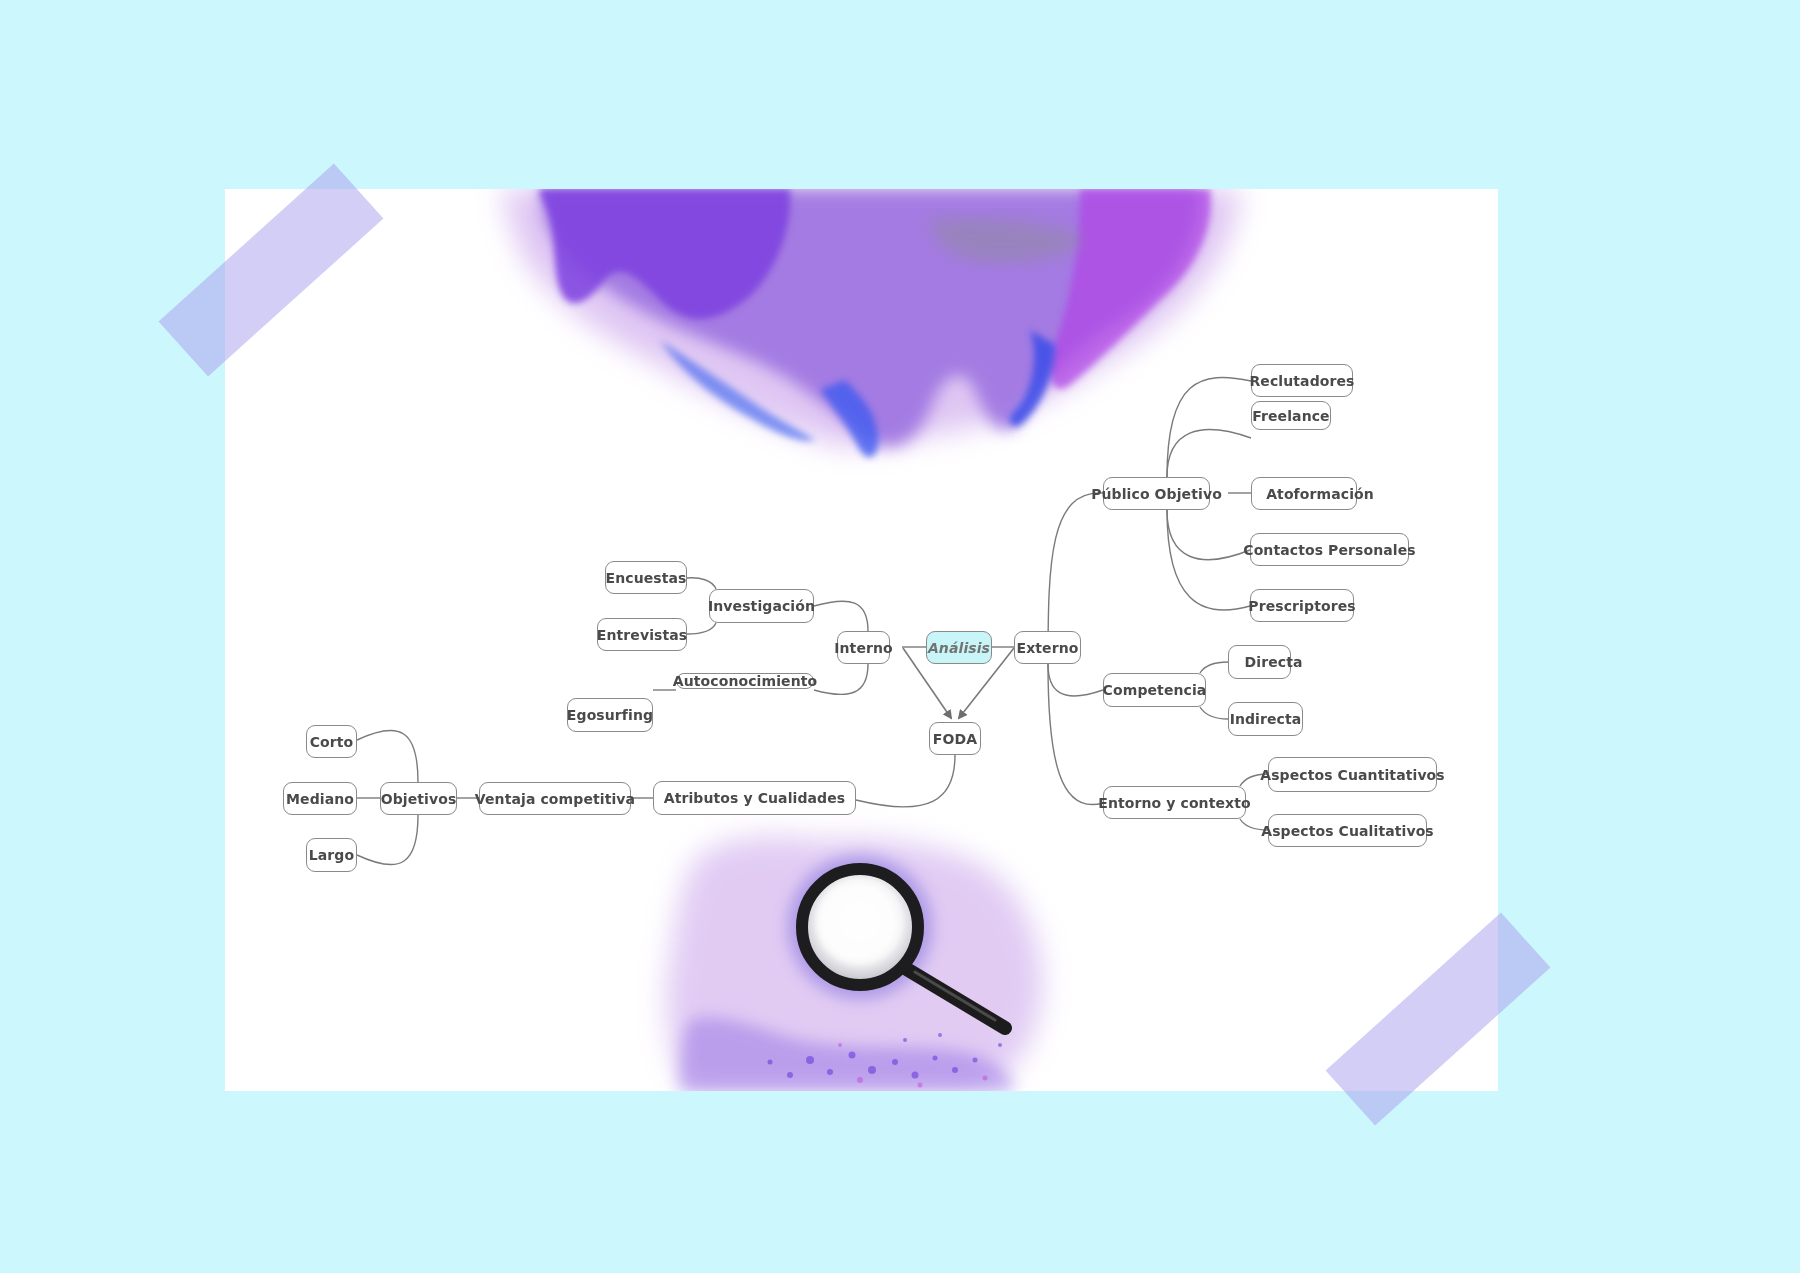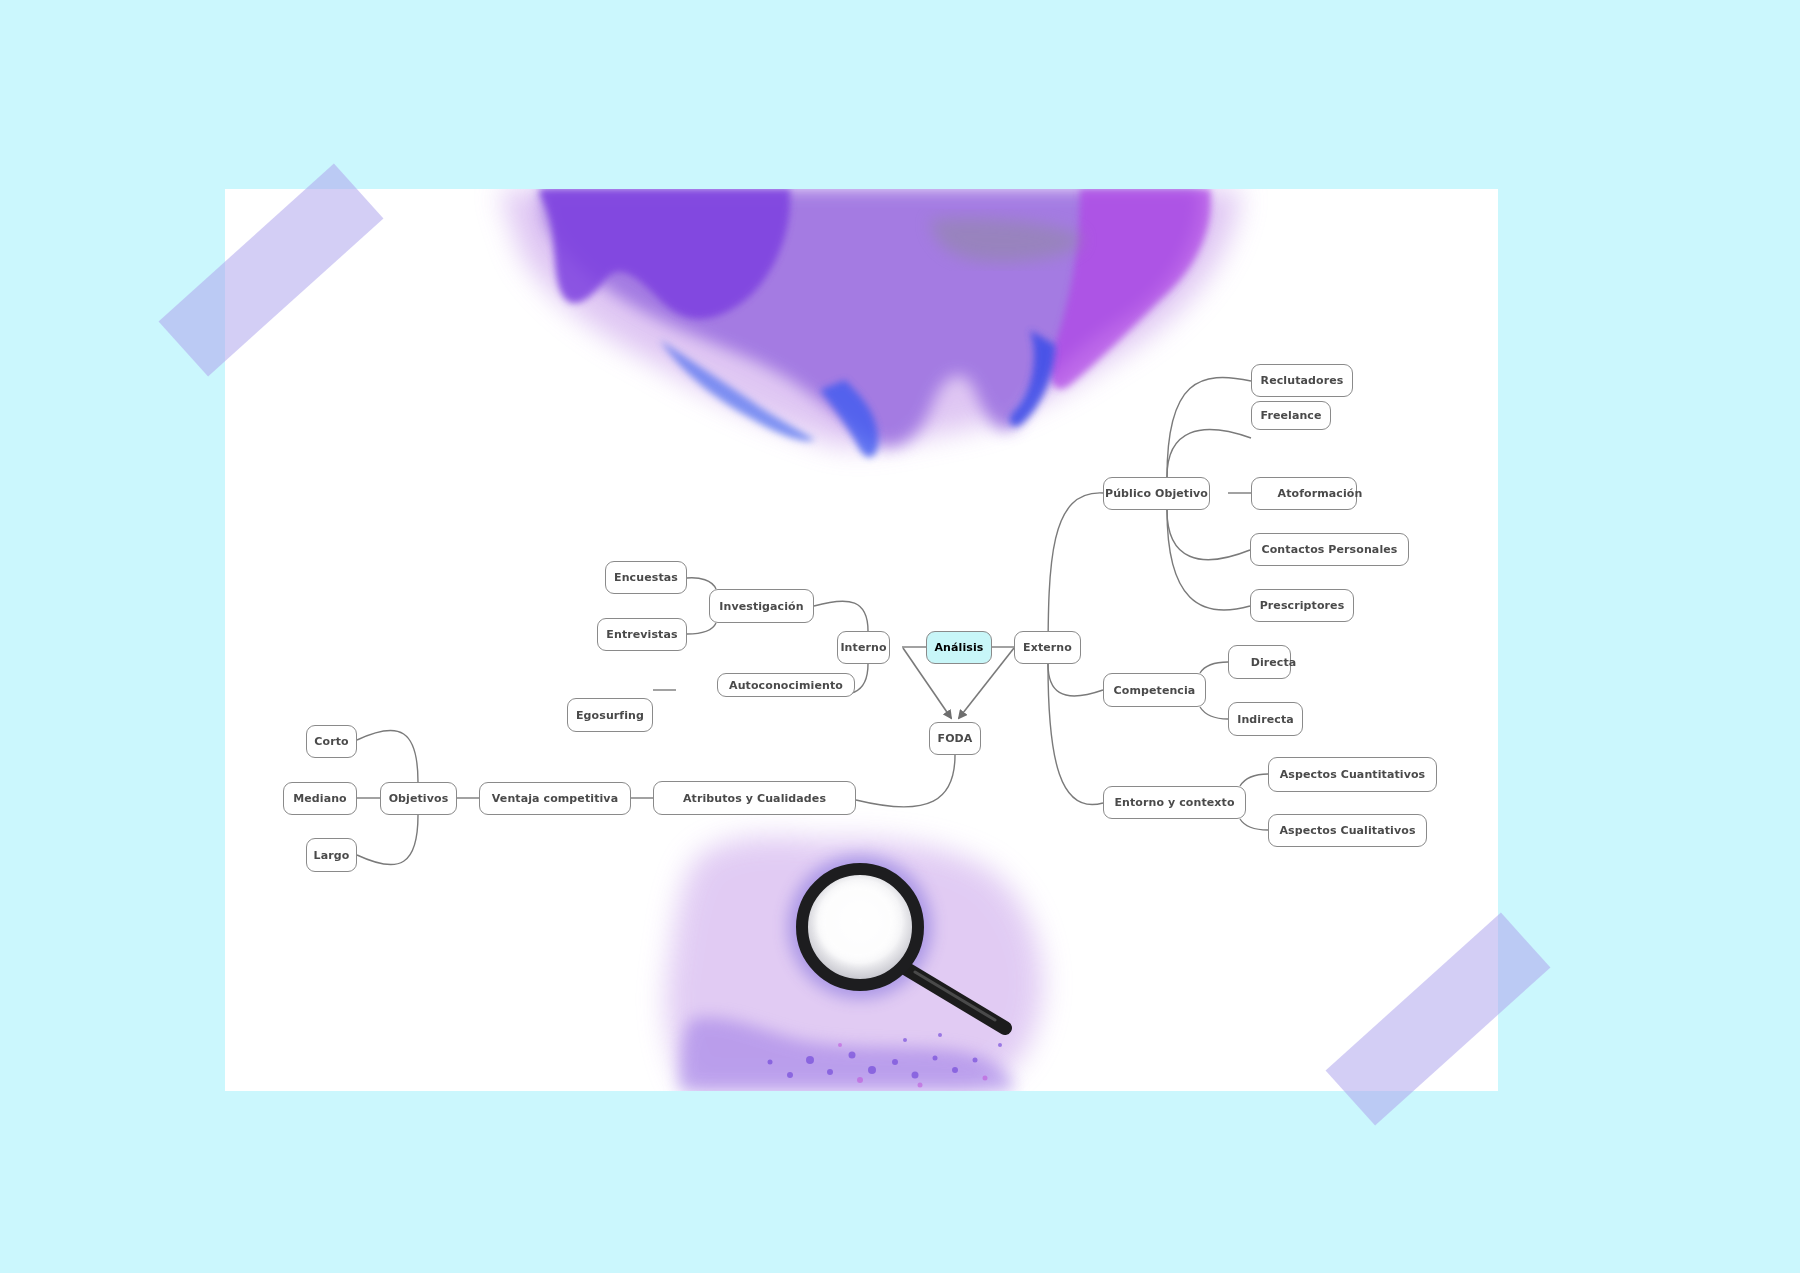--- a/index.html
+++ b/index.html
@@ -39,30 +39,31 @@
       height: 1273px;
     }
     .node {
       position: absolute;
       box-sizing: border-box;
       border: 1.5px solid #8a8a8a;
       border-radius: 9px;
       background: #ffffff;
       color: #4a4a4a;
       font-weight: bold;
-      font-size: 11px;
+      font-size: 14px;
       display: flex;
       align-items: center;
       justify-content: center;
       white-space: nowrap;
       letter-spacing: 0.1px;
     }
     .node.central {
       background: #c8f6f8;
-      color: #000000;
+      color: #737373;
+      font-style: italic;
     }
     .tape {
       position: absolute;
       width: 236px;
       height: 74px;
       background: rgba(174, 166, 236, 0.55);
       transform-origin: center center;
     }
   </style>
 </head>
@@ -189,21 +190,21 @@
     <path d="M418,815 C418,865 400,875 357,855"></path>
   </g>
 </svg>
 
 <div class="node central" style="left:926px; top:631px; width:66px; height:33px;">Análisis</div>
 
 <div class="node" style="left:837px; top:631px; width:53px; height:33px;">Interno</div>
 <div class="node" style="left:709px; top:589px; width:105px; height:34px;">Investigación</div>
 <div class="node" style="left:605px; top:561px; width:82px; height:33px;">Encuestas</div>
 <div class="node" style="left:597px; top:618px; width:90px; height:33px;">Entrevistas</div>
-<div class="node" style="left:676px; top:673px; width:138px; height:24px;margin-left:41px;">Autoconocimiento</div>
+<div class="node" style="left:676px; top:673px; width:138px; height:16px;">Autoconocimiento</div>
 <div class="node" style="left:567px; top:673px; width:86px; height:34px;margin-top:25px;">Egosurfing</div>
 
 <div class="node" style="left:1014px; top:631px; width:67px; height:33px;">Externo</div>
 <div class="node" style="left:1103px; top:477px; width:107px; height:33px;">Público Objetivo</div>
 <div class="node" style="left:1251px; top:364px; width:102px; height:33px;">Reclutadores</div>
 <div class="node" style="left:1251px; top:401px; width:80px; height:29px;">Freelance</div>
 <div class="node" style="left:1251px; top:477px; width:106px; height:33px;padding-left:32px;">Atoformación</div>
 <div class="node" style="left:1250px; top:533px; width:159px; height:33px;">Contactos Personales</div>
 <div class="node" style="left:1250px; top:589px; width:104px; height:33px;">Prescriptores</div>
 <div class="node" style="left:1103px; top:673px; width:103px; height:34px;">Competencia</div>

